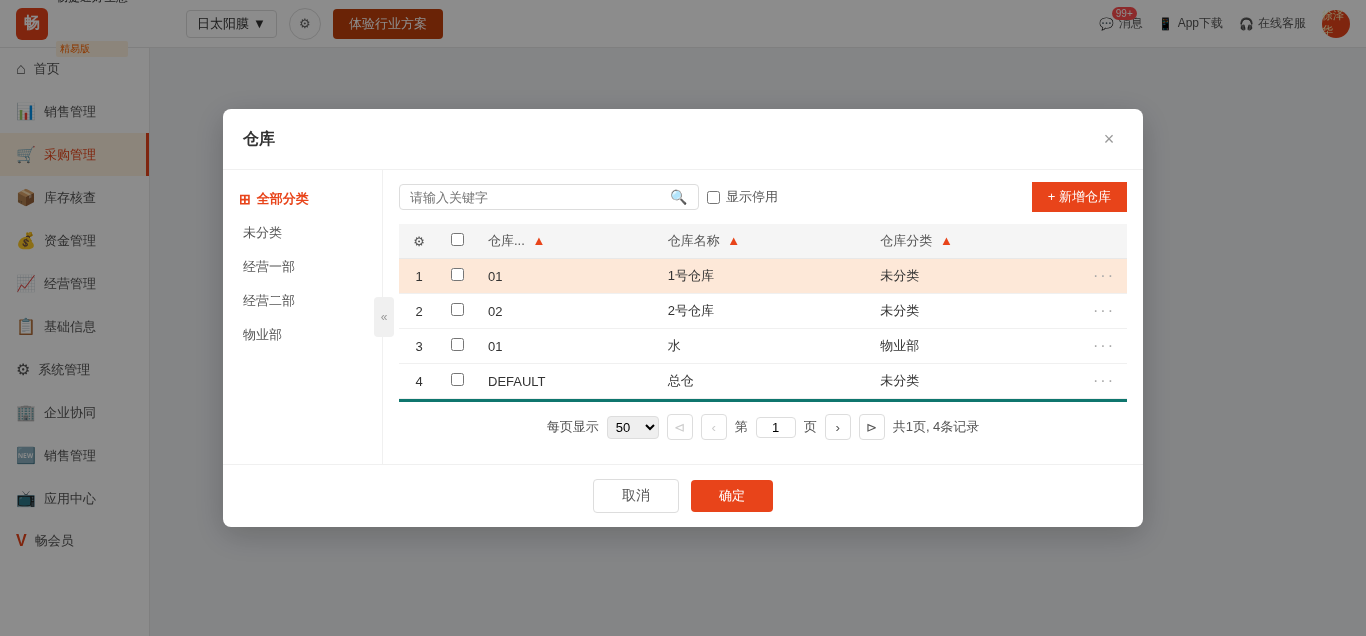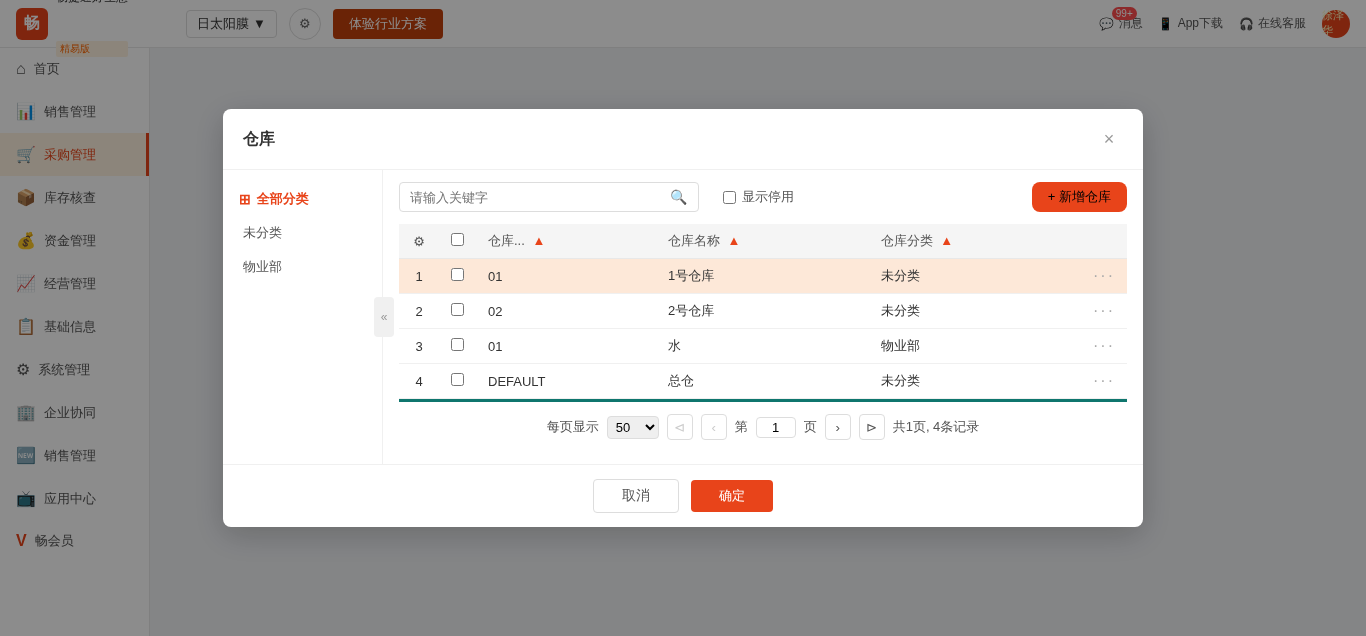--- a/index.html
+++ b/index.html
@@ -148,38 +148,38 @@
 
     
     .right-panel {
       flex: 1;
       display: flex;
       flex-direction: column;
       padding: 12px 16px;
       overflow: hidden;
     }
     .toolbar {
-      display: flex; gap: 24px; margin-bottom: 12px;
+      display: flex; align-items: center; gap: 8px; margin-bottom: 12px;
     }
     .search-box {
       display: flex; align-items: center;
       border: 1px solid #ddd; border-radius: 4px;
       padding: 4px 10px; flex: 1; max-width: 300px;
     }
     .search-input {
       border: none; outline: none; font-size: 13px; flex: 1;
       color: #333;
     }
     .search-icon { color: #aaa; font-size: 14px; cursor: pointer; }
     .checkbox-label {
       display: flex; align-items: center; gap: 6px; color: #555; font-size: 13px; cursor: pointer;
     }
     .new-btn {
-      background: #e8441a; color: #000000; border: none;
-      padding: 6px 16px; border-radius: 8px; cursor: pointer; font-size: 13px;
+      background: #e8441a; color: #ffffff; border: none;
+      padding: 6px 16px; border-radius: 0; cursor: pointer; font-size: 13px;
       margin-left: auto; white-space: nowrap;
     }
 
     
     .data-table {
       width: 100%; border-collapse: collapse; font-size: 13px;
     }
     .data-table th {
       background: #f5f5f5; color: #555; font-weight: normal;
       padding: 8px 12px; text-align: left;
@@ -333,20 +333,22 @@
     <div class="modal-close">×</div>
   </div>
   <div class="modal-body">
 
     <div class="left-panel">
       <div class="category-header">
         <span class="category-grid">⊞</span>
         <span>全部分类</span>
       </div>
       <div class="category-item">未分类</div>
+      <div class="category-item">经营一部</div>
+      <div class="category-item">经营二部</div>
       <div class="category-item">物业部</div>
       <div class="collapse-btn">
         <span>«</span>
       </div>
     </div>
 
     <div class="right-panel">
       <div class="toolbar">
         <div class="search-box">
           <input class="search-input" type="text" placeholder="请输入关键字" style="">
@@ -368,21 +370,21 @@
                 <input type="checkbox" style="">
               </th>
               <th style="cursor:pointer;">
                 <span>仓库...</span>
                 <span class="sort-icon">▲</span>
               </th>
               <th style="cursor:pointer;">
                 <span>仓库名称</span>
                 <span class="sort-icon">▲</span>
               </th>
-              <th style="cursor:pointer;font-family:Liberation Serif, serif;">
+              <th style="cursor:pointer;">
                 <span>仓库分类</span>
                 <span class="sort-icon">▲</span>
               </th>
               <th style="width:40px;"></th>
             </tr>
           </thead>
           <tbody>
             <tr class="highlighted">
               <td style="text-align:center;">1</td>
               <td><input type="checkbox" style=""></td>

